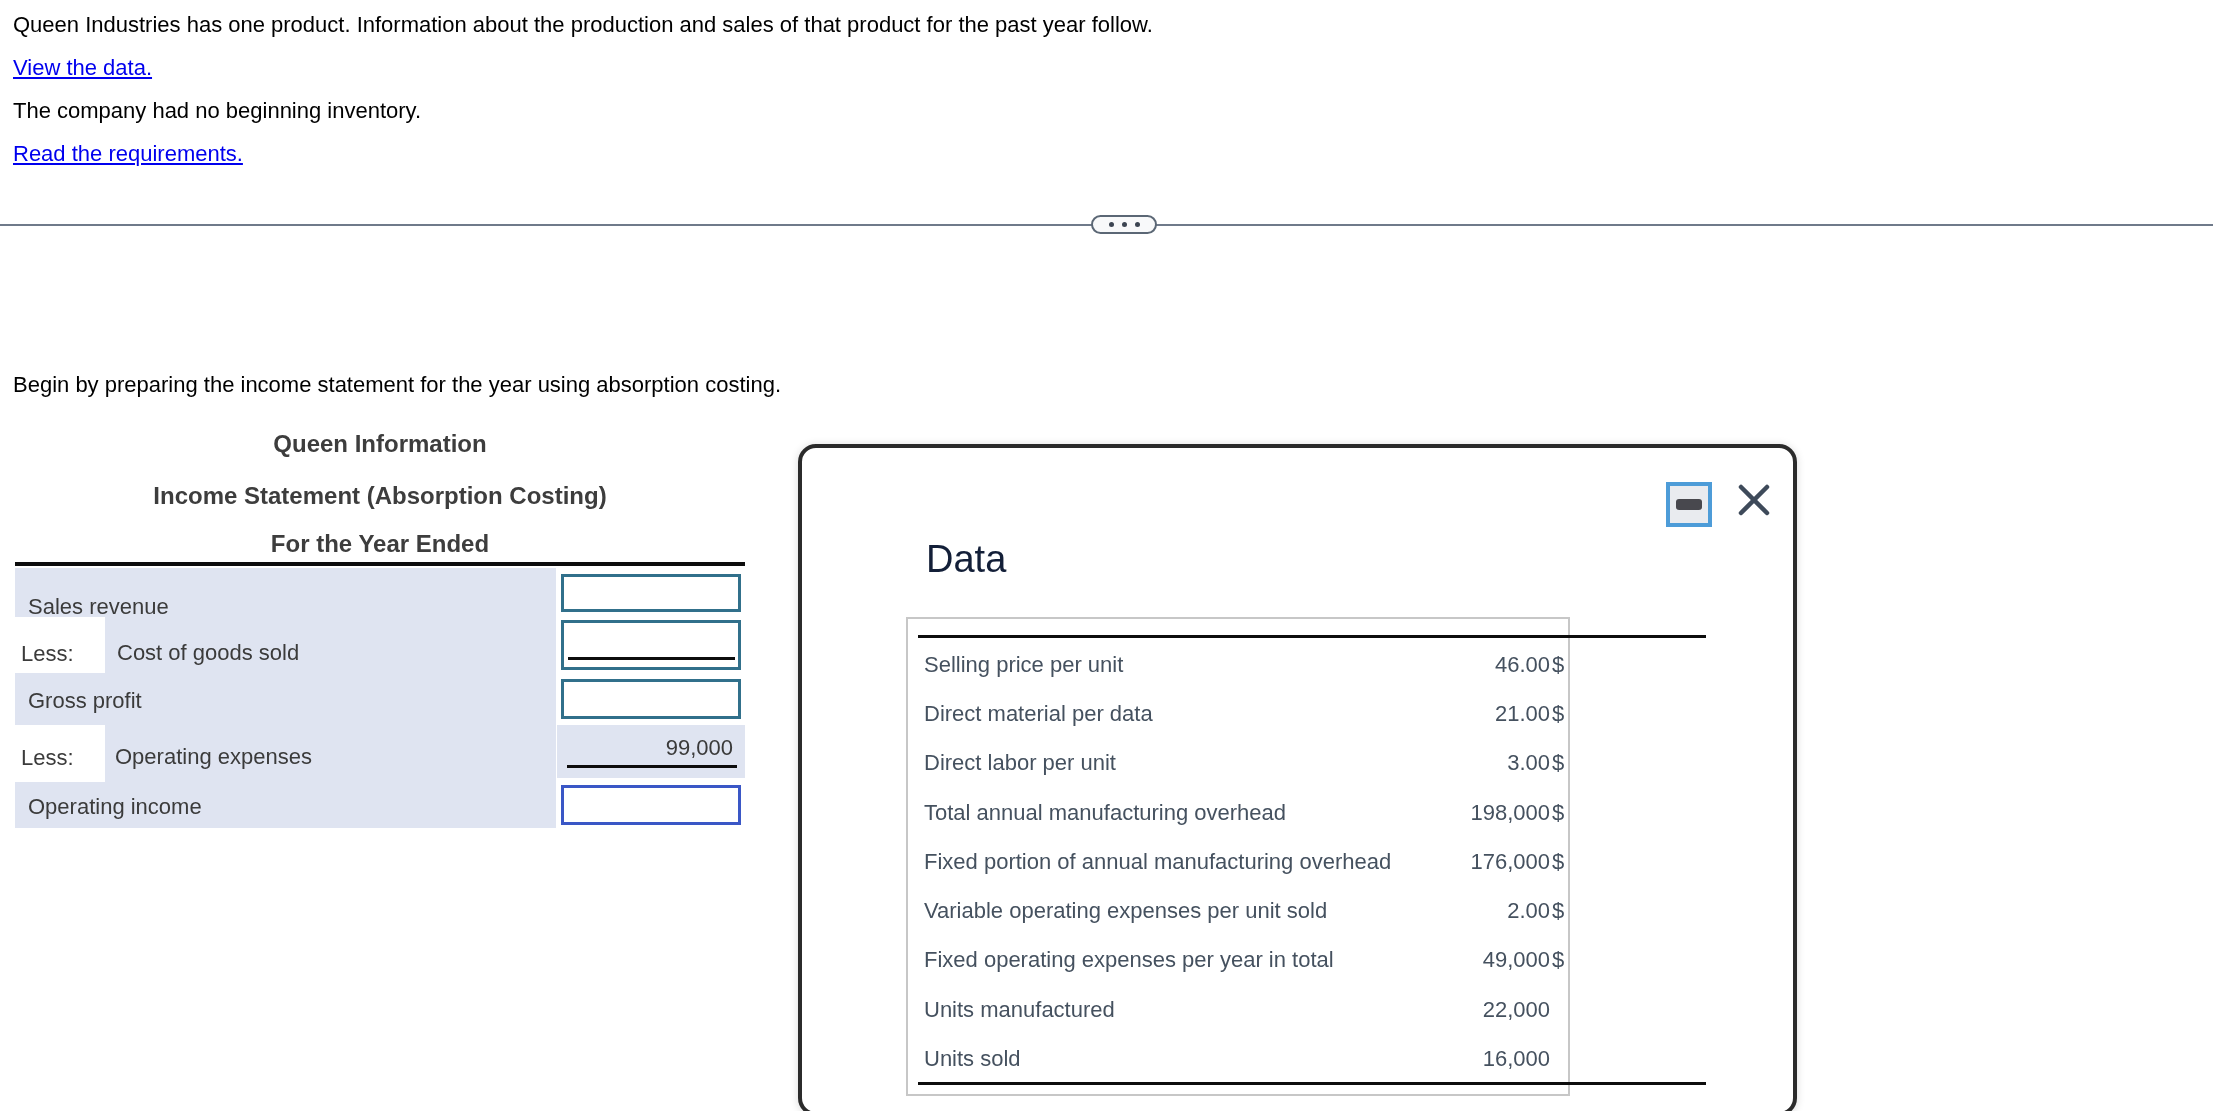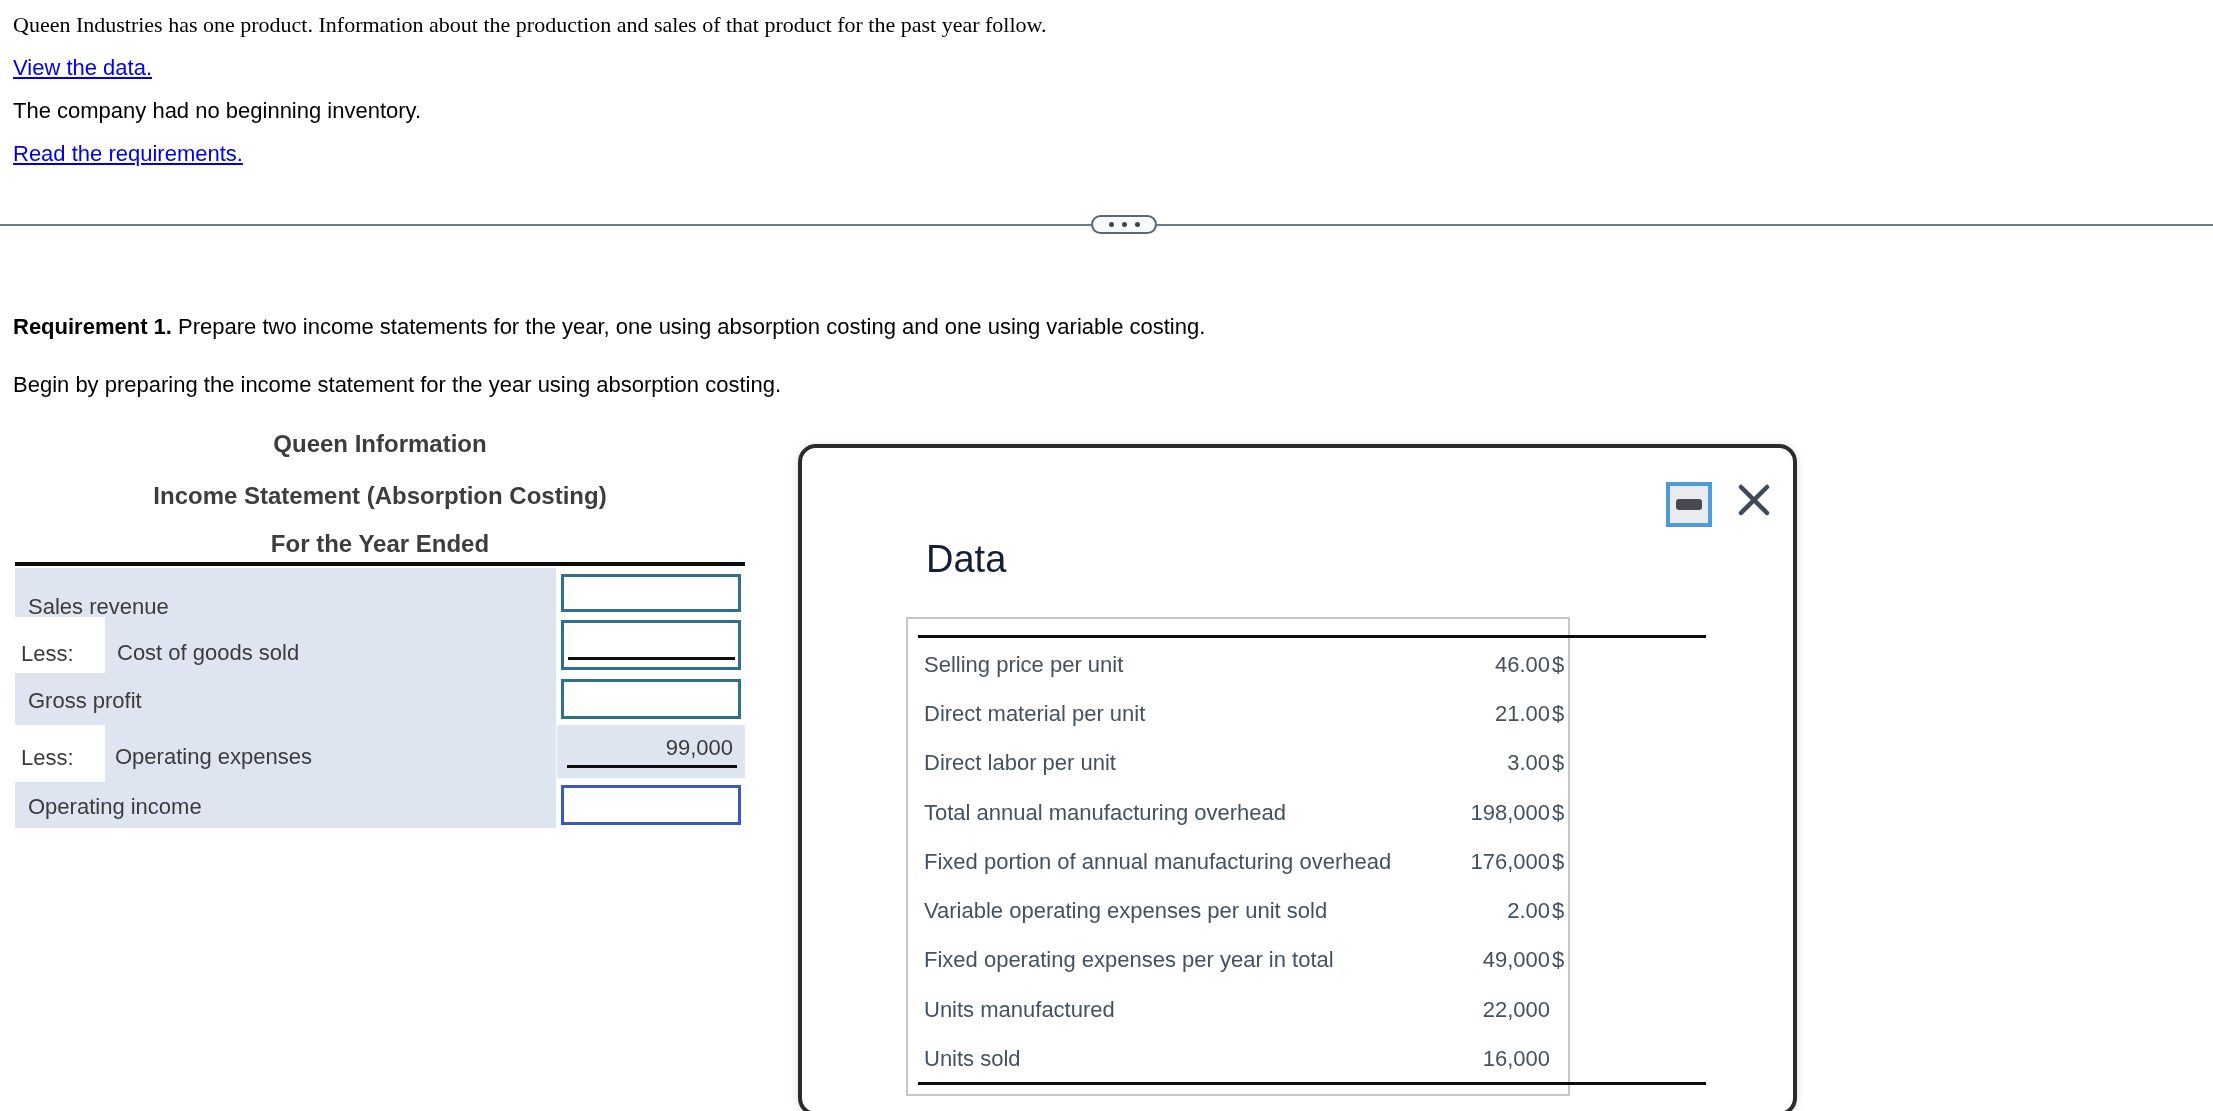--- a/index.html
+++ b/index.html
@@ -58,33 +58,32 @@
   .drow .lbl{position:absolute;left:16px;top:50%;transform:translateY(-50%);font-size:22px;color:#45515f;white-space:nowrap;}
   .drow .cur{position:absolute;left:644px;top:50%;transform:translateY(-50%);font-size:22px;color:#45515f;}
   .drow .val{position:absolute;right:18px;top:50%;transform:translateY(-50%);font-size:22px;color:#45515f;}
   .xsvg{display:block;}
 </style>
 </head>
 <body>
 
 <div class="screen">
 
-  <div class="abs intro-text" style="left:13px;top:12px;font-family:Liberation Serif, serif;">Queen Industries has one product. Information about the production and sales of that product for the past year follow.</div>
+  <div class="abs intro-text" style="left:13px;top:12px;">Queen Industries has one product. Information about the production and sales of that product for the past year follow.</div>
   <a class="abs link" style="left:13px;top:55px;" href="#">View the data.</a>
   <div class="abs intro-text" style="left:13px;top:98px;">The company had no beginning inventory.</div>
   <a class="abs link" style="left:13px;top:141px;" href="#">Read the requirements.</a>
 
   <div class="abs divider"></div>
   <button class="abs divider-pill">
     <span class="dot"></span>
     <span class="dot"></span>
     <span class="dot"></span>
   </button>
 
-  <div class="abs req-line" style="left:13px;top:314px;"><b>Requirement 1.</b><span> Prepare two income statements for the year, one using absorption costing and one using variable costing.</span></div>
   <div class="abs req-line" style="left:13px;top:372px;">Begin by preparing the income statement for the year using absorption costing.</div>
 
   <div class="abs form-title" style="top:430px;">Queen Information</div>
   <div class="abs form-title" style="top:482px;">Income Statement (Absorption Costing)</div>
   <div class="abs form-title" style="top:530px;">For the Year Ended</div>
 
   <div class="abs top-rule"></div>
   <div class="abs lav-block"></div>
   <div class="abs less-box" style="top:617px;height:56px;"></div>
   <div class="abs less-box" style="top:725px;height:57px;"></div>
@@ -120,21 +119,21 @@
 
     <div class="data-table abs">
       <div class="table-rule" style="top:16px;"></div>
       <div class="rows">
         <div class="drow">
           <span class="lbl">Selling price per unit</span>
           <span class="cur">$</span>
           <span class="val">46.00</span>
         </div>
         <div class="drow">
-          <span class="lbl">Direct material per unit</span>
+          <span class="lbl">Direct material per data</span>
           <span class="cur">$</span>
           <span class="val">21.00</span>
         </div>
         <div class="drow">
           <span class="lbl">Direct labor per unit</span>
           <span class="cur">$</span>
           <span class="val">3.00</span>
         </div>
         <div class="drow">
           <span class="lbl">Total annual manufacturing overhead</span>

